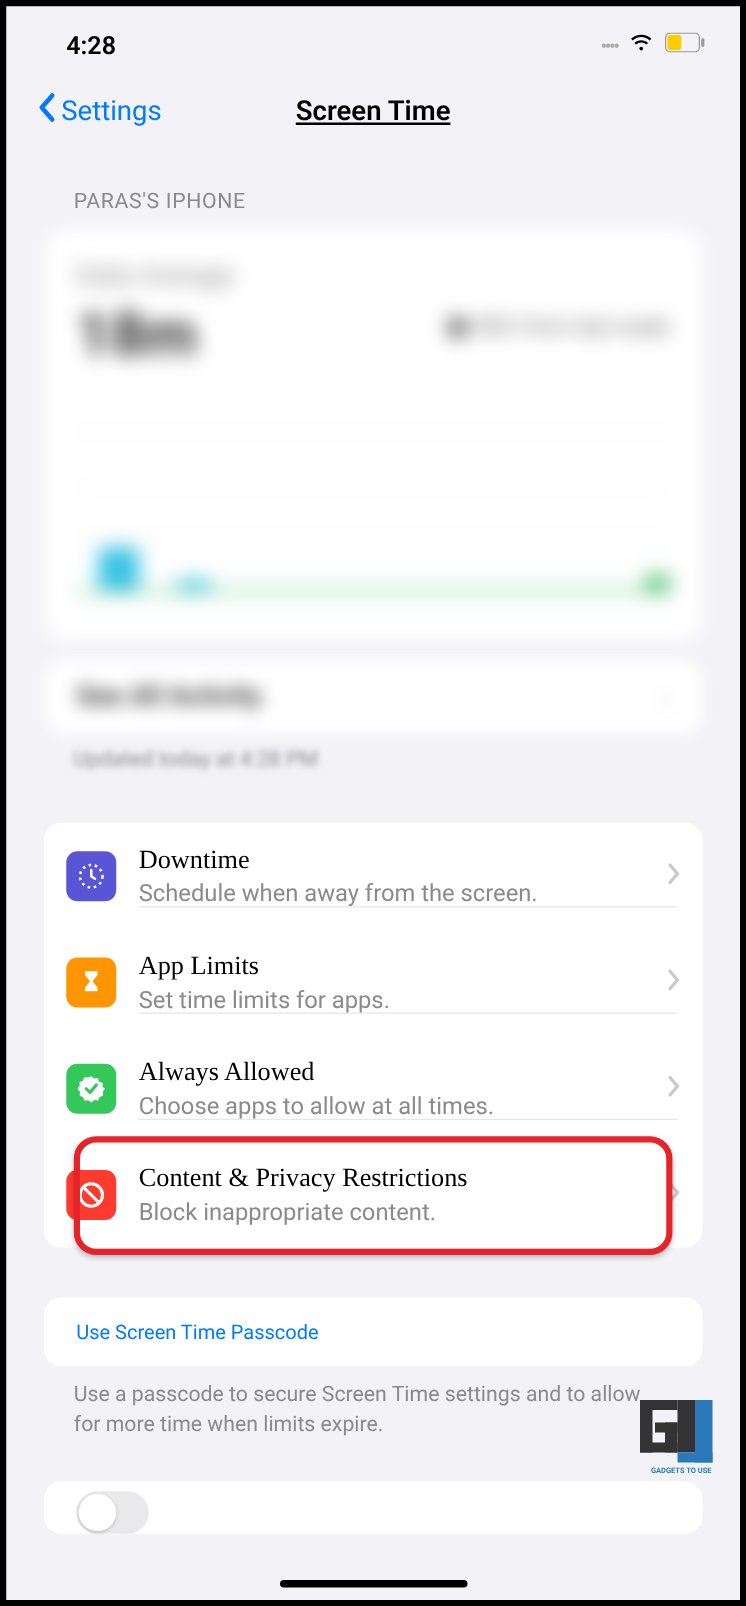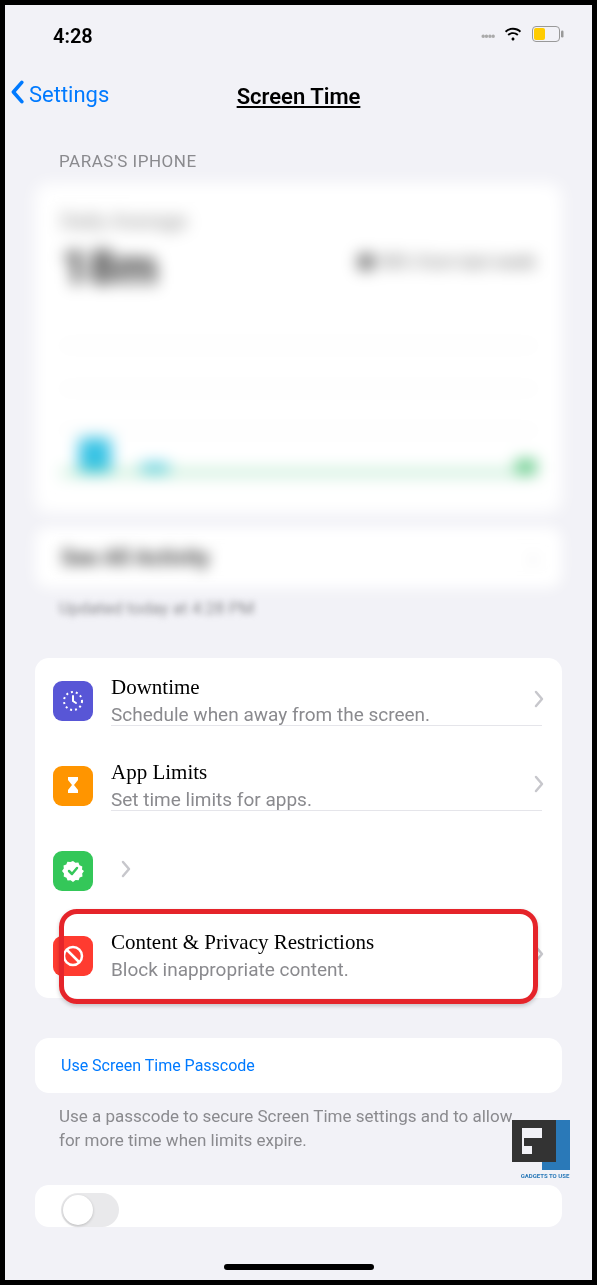--- a/index.html
+++ b/index.html
@@ -50,22 +50,22 @@
       height: 18px;
     }
 
     .battery-icon svg {
       width: 32px;
       height: 16px;
     }
 
     .nav-bar {
       display: flex;
-      align-items: flex-end;
-      padding: 10px 18px 12px 4px;
+      align-items: center;
+      padding: 10px 18px 12px 24px;
       position: relative;
       height: 62px;
     }
 
     .back-button {
       display: flex;
       align-items: center;
       color: #007aff;
       font-size: 22px;
       cursor: pointer;
@@ -492,20 +492,24 @@
     </div>
 
 
     <div class="list-row">
       <div class="row-icon icon-green2">
         <svg viewBox="0 0 24 24" fill="#fff">
             <path d="M12 2l2.4 1.8 3-0.3 1.1 2.8 2.8 1.1-0.3 3L23 12l-1.8 2.4 0.3 3-2.8 1.1-1.1 2.8-3-0.3L12 23l-2.4-1.8-3 0.3-1.1-2.8-2.8-1.1 0.3-3L1 12l1.8-2.4-0.3-3 2.8-1.1 1.1-2.8 3 0.3L12 2z"></path>
             <polyline points="8,12 11,15 16,9" fill="none" stroke="#34c759" stroke-width="2.5" stroke-linecap="round" stroke-linejoin="round"></polyline>
           </svg>
       </div>
+      <div class="row-content">
+        <div class="row-title">Always Allowed</div>
+        <div class="row-sub">Choose apps to allow at all times.</div>
+      </div>
       <div class="row-chevron">
         <svg viewBox="0 0 10 18" fill="none" stroke="#c7c7cc" stroke-width="2.5" stroke-linecap="round" stroke-linejoin="round">
             <polyline points="2,2 8,9 2,16"></polyline>
           </svg>
       </div>
     </div>
 
     <div class="list-row highlighted">
       <div class="highlight-box"></div>
       <div class="row-icon icon-red">

